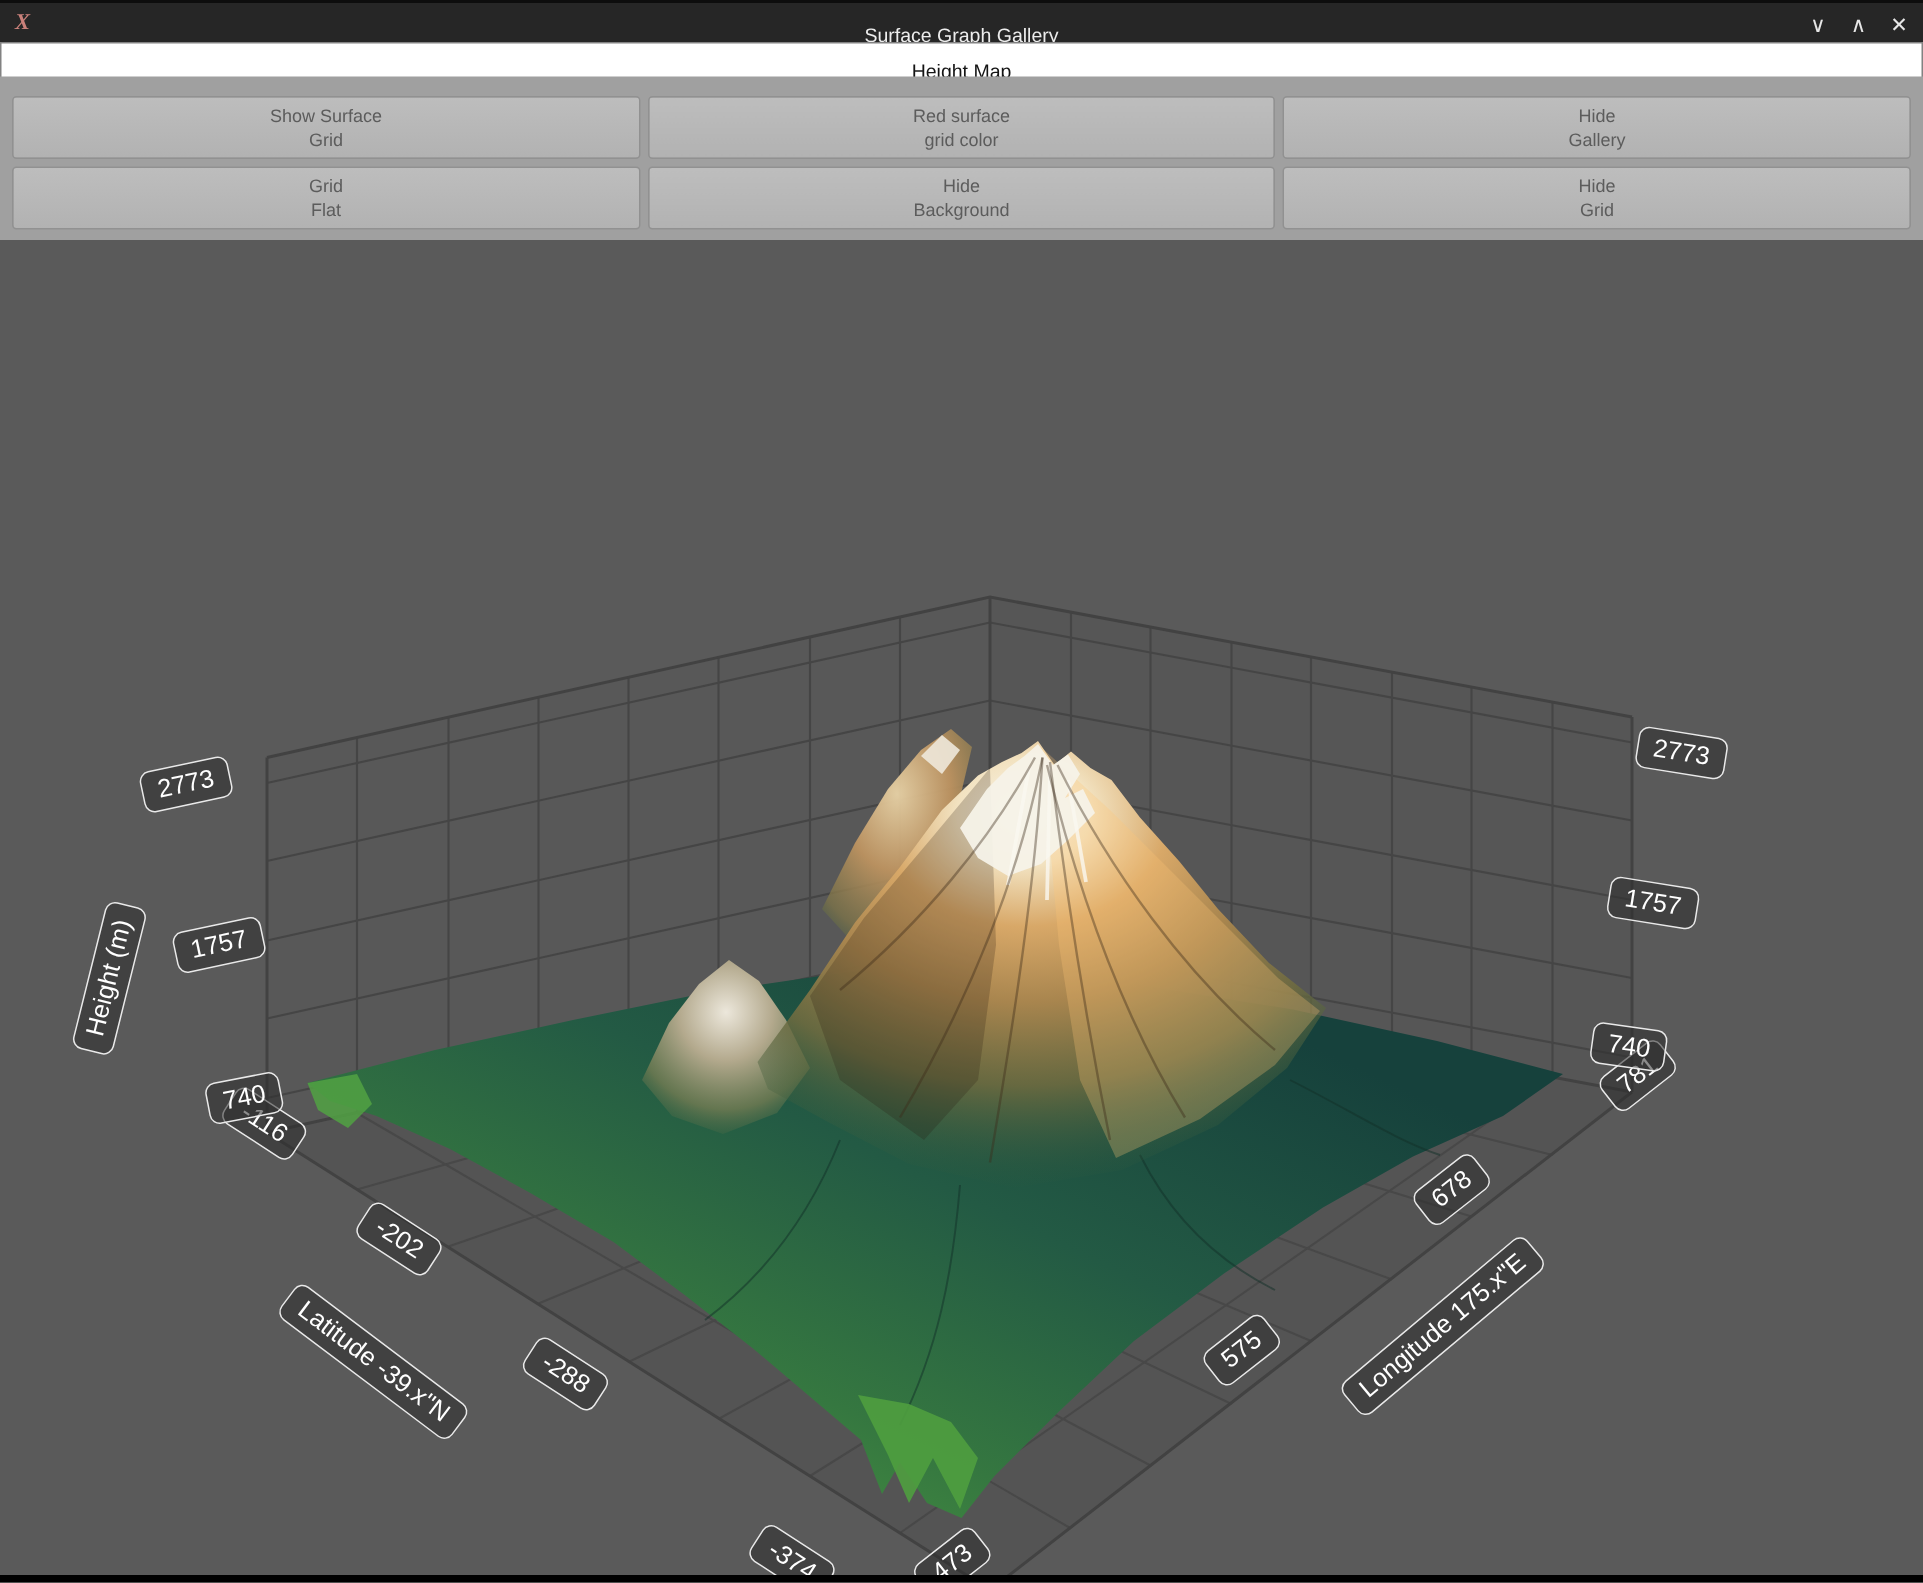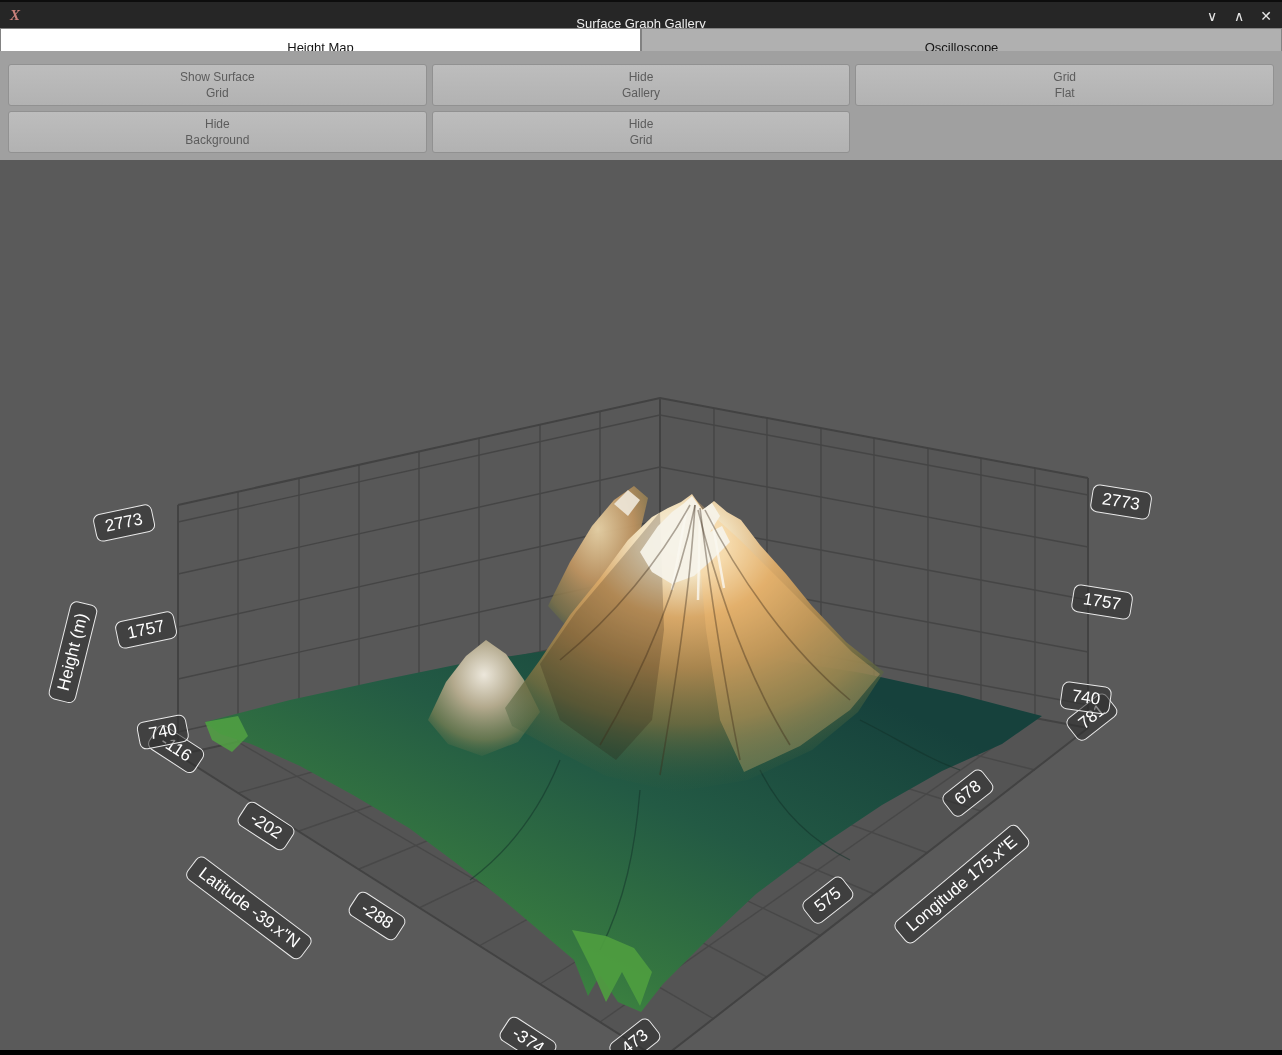--- a/index.html
+++ b/index.html
@@ -50,27 +50,30 @@
     <span class="win-title">Surface Graph Gallery</span>
     <span class="win-controls">
       <span class="wbtn">∨</span>
       <span class="wbtn">∧</span>
       <span class="wbtn">✕</span>
     </span>
   </div>
 
   <div class="tabbar">
     <div class="tab active">Height Map</div>
-    <div class="tab">Oscilloscope</div>
   </div>
 
   <div class="controls">
     <button class="ctl">
       <span>Show Surface</span>
       <span>Grid</span>
+    </button>
+    <button class="ctl">
+      <span>Red surface</span>
+      <span>grid color</span>
     </button>
     <button class="ctl">
       <span>Hide</span>
       <span>Gallery</span>
     </button>
     <button class="ctl">
       <span>Grid</span>
       <span>Flat</span>
     </button>
     <button class="ctl">

